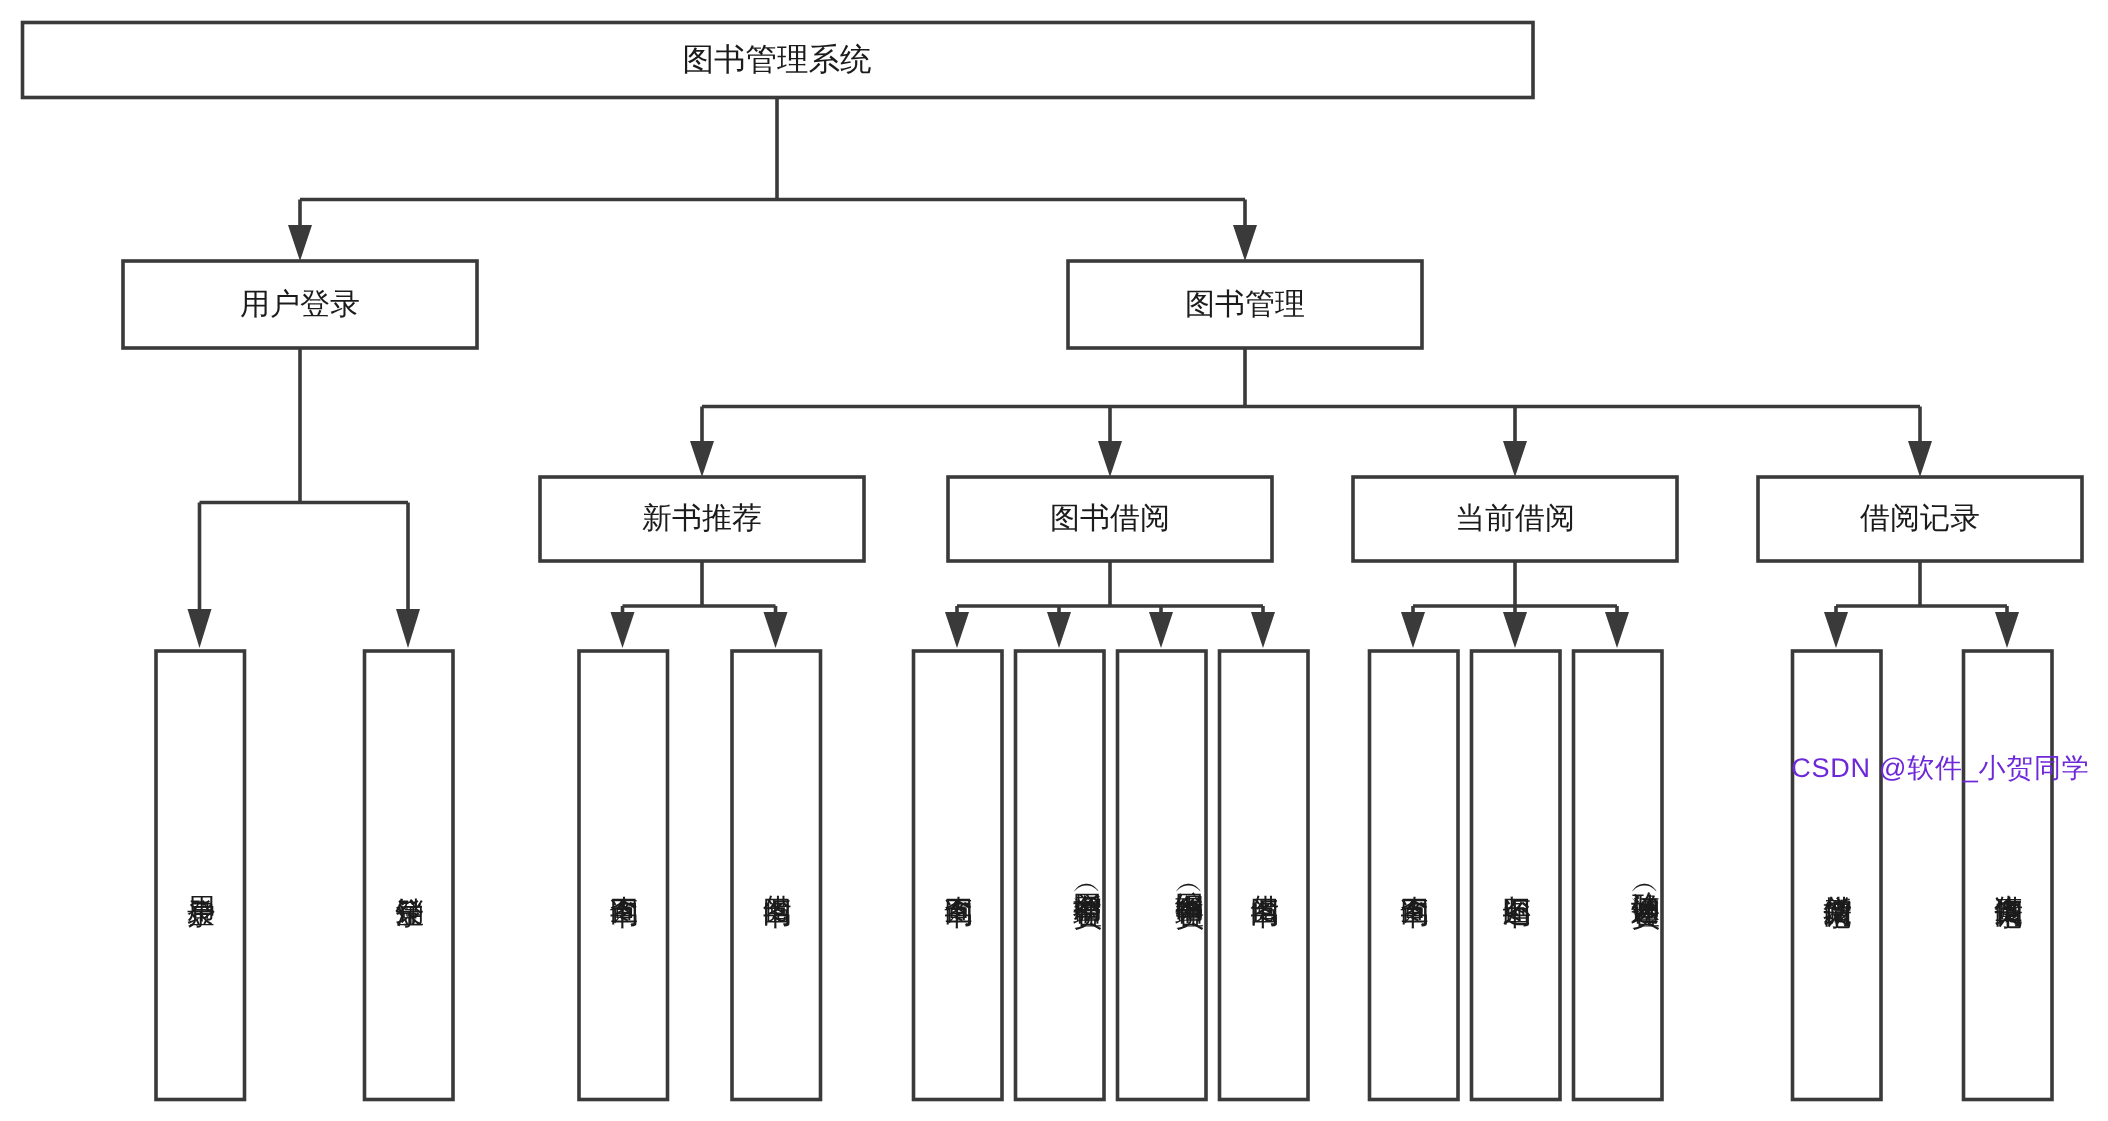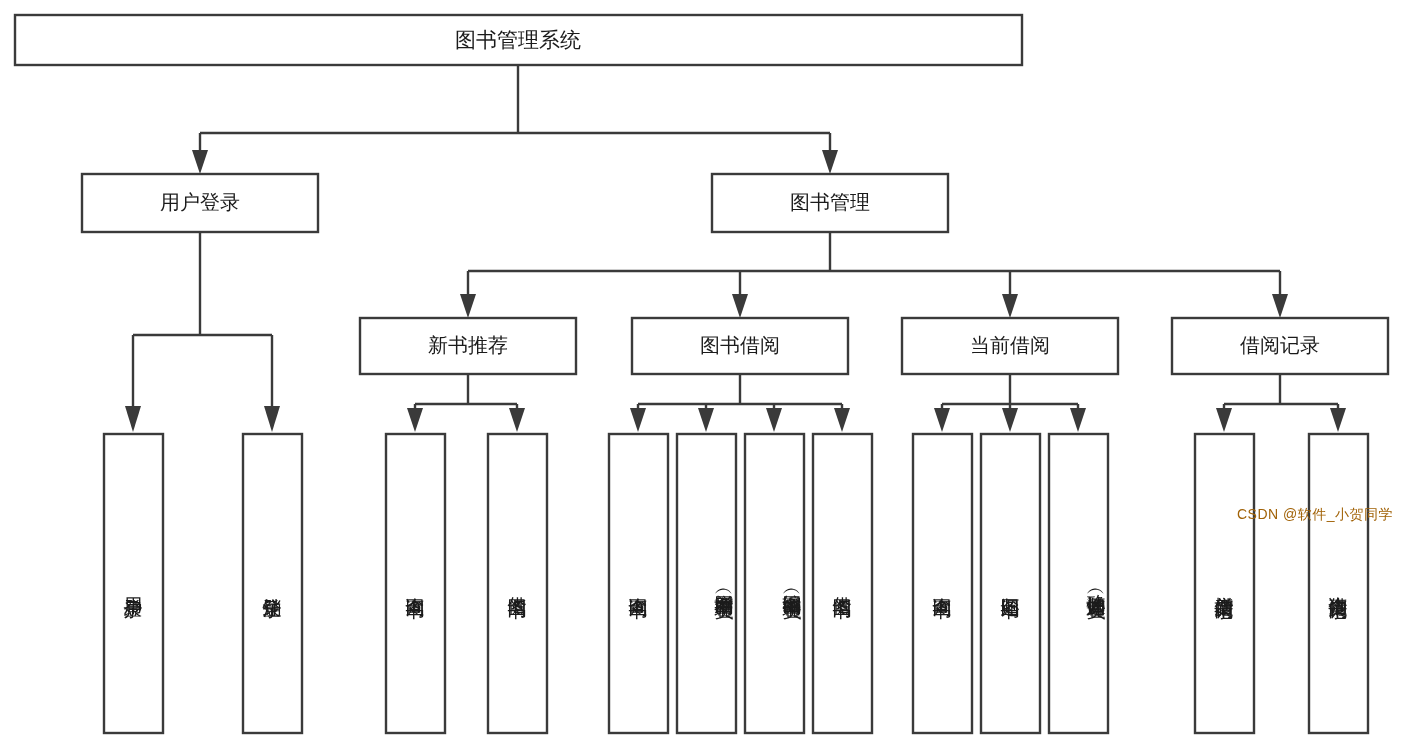--- a/index.html
+++ b/index.html
@@ -65,22 +65,22 @@
     text-orientation: upright;
     letter-spacing: 1px;
     white-space: nowrap;
     pointer-events: none;
   }
   .watermark {
     position: absolute;
     right: 12px;
     bottom: 6px;
     font-family: "Liberation Sans", "DejaVu Sans", sans-serif;
-    font-size: 14px;
-    color: #a16207;
+    font-size: 18px;
+    color: #6d28d9;
     letter-spacing: 0.5px;
     white-space: nowrap;
   }
 </style>
 </head>
 <body>
 
 <div id="diagram-root">
 
   <svg class="tree" viewBox="0 0 1405 747">

